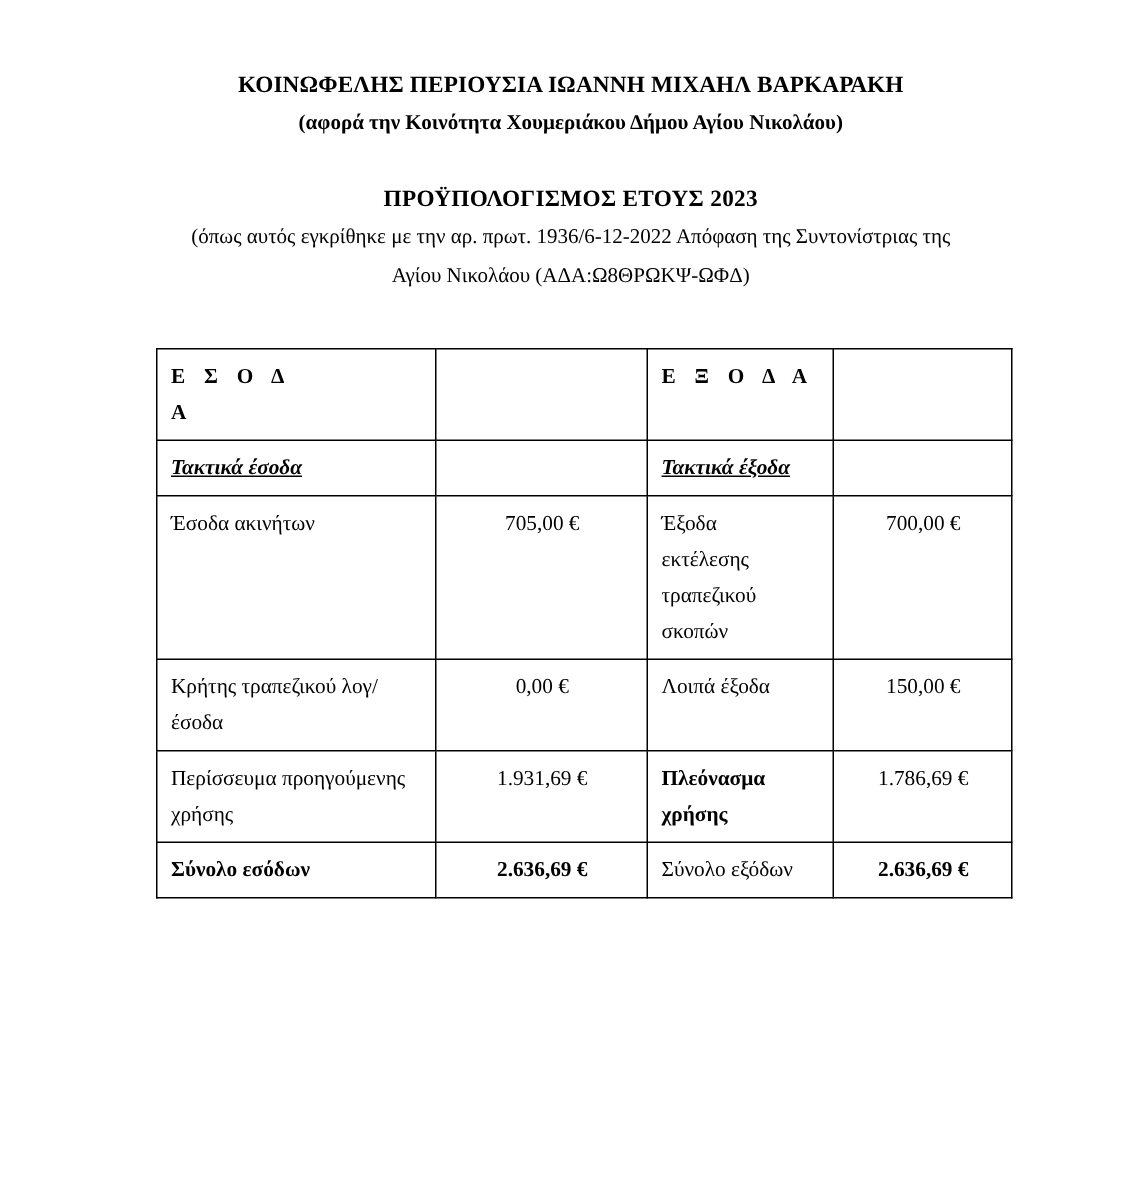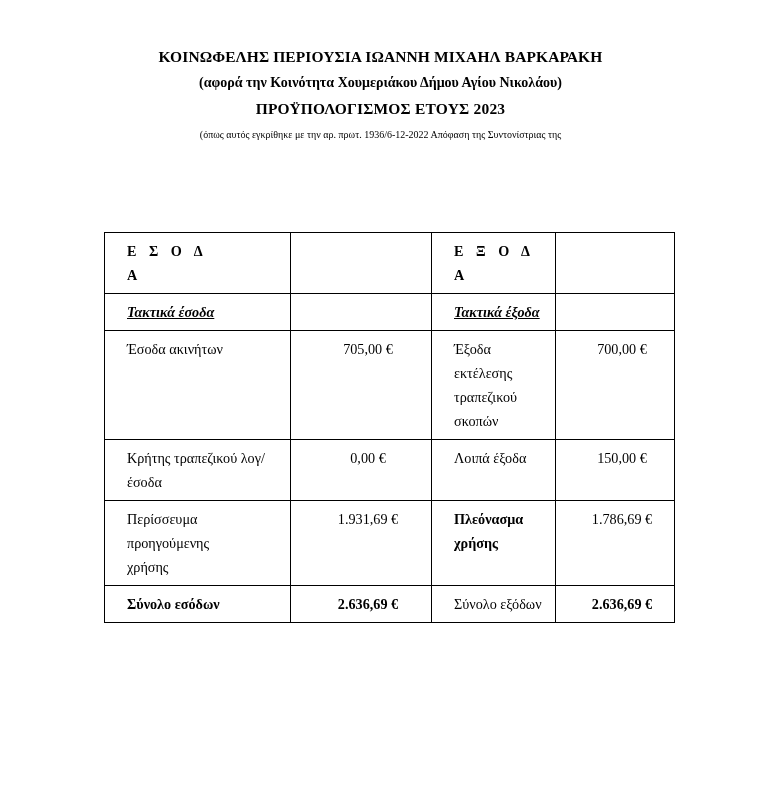--- a/index.html
+++ b/index.html
@@ -37,24 +37,25 @@
   }
   .doc-subtitle {
     font-size: 14px;
     font-weight: bold;
     line-height: 26px;
   }
   .budget-title {
     font-size: 15.5px;
     font-weight: bold;
     line-height: 26px;
+    margin-top: 24px;
     letter-spacing: 0.2px;
   }
   .approval-note {
-    font-size: 10px;
+    font-size: 14px;
     font-weight: normal;
     line-height: 25.5px;
     padding: 0 72px;
     text-align: center;
   }
   .approval-note .nl {
     display: block;
   }
 
   
@@ -66,21 +67,21 @@
   }
   table.budget {
     border-collapse: collapse;
     width: 570px;
     table-layout: fixed;
     font-size: 14.2px;
   }
   table.budget td {
     border: 1.6px solid #000000;
     vertical-align: top;
-    padding: 6px 8px 6px 22px;
+    padding: 6px 8px 6px 9px;
     line-height: 24px;
   }
   col.c-label-in   { width: 186px; }
   col.c-amount-in  { width: 141px; }
   col.c-label-out  { width: 124px; }
   col.c-amount-out { width: 119px; }
 
   td.amount {
     text-align: center;
     padding-right: 22px;
@@ -118,20 +119,21 @@
 <body>
 
 <div class="page">
 
   <div class="heading-block">
     <div class="doc-title">ΚΟΙΝΩΦΕΛΗΣ ΠΕΡΙΟΥΣΙΑ ΙΩΑΝΝΗ ΜΙΧΑΗΛ ΒΑΡΚΑΡΑΚΗ</div>
     <div class="doc-subtitle">(αφορά την Κοινότητα Χουμεριάκου Δήμου Αγίου Νικολάου)</div>
     <div class="budget-title">ΠΡΟΫΠΟΛΟΓΙΣΜΟΣ  ΕΤΟΥΣ 2023</div>
     <div class="approval-note">
       <span class="nl">(όπως αυτός εγκρίθηκε με την αρ. πρωτ. 1936/6-12-2022 Απόφαση της Συντονίστριας της</span>
+      <span class="nl">Αγίου Νικολάου (ΑΔΑ:Ω8ΘΡΩΚΨ-ΩΦΔ)</span>
     </div>
   </div>
 
   <div class="table-wrap">
     <table class="budget">
       <colgroup>
         <col class="c-label-in">
         <col class="c-amount-in">
         <col class="c-label-out">
         <col class="c-amount-out">

